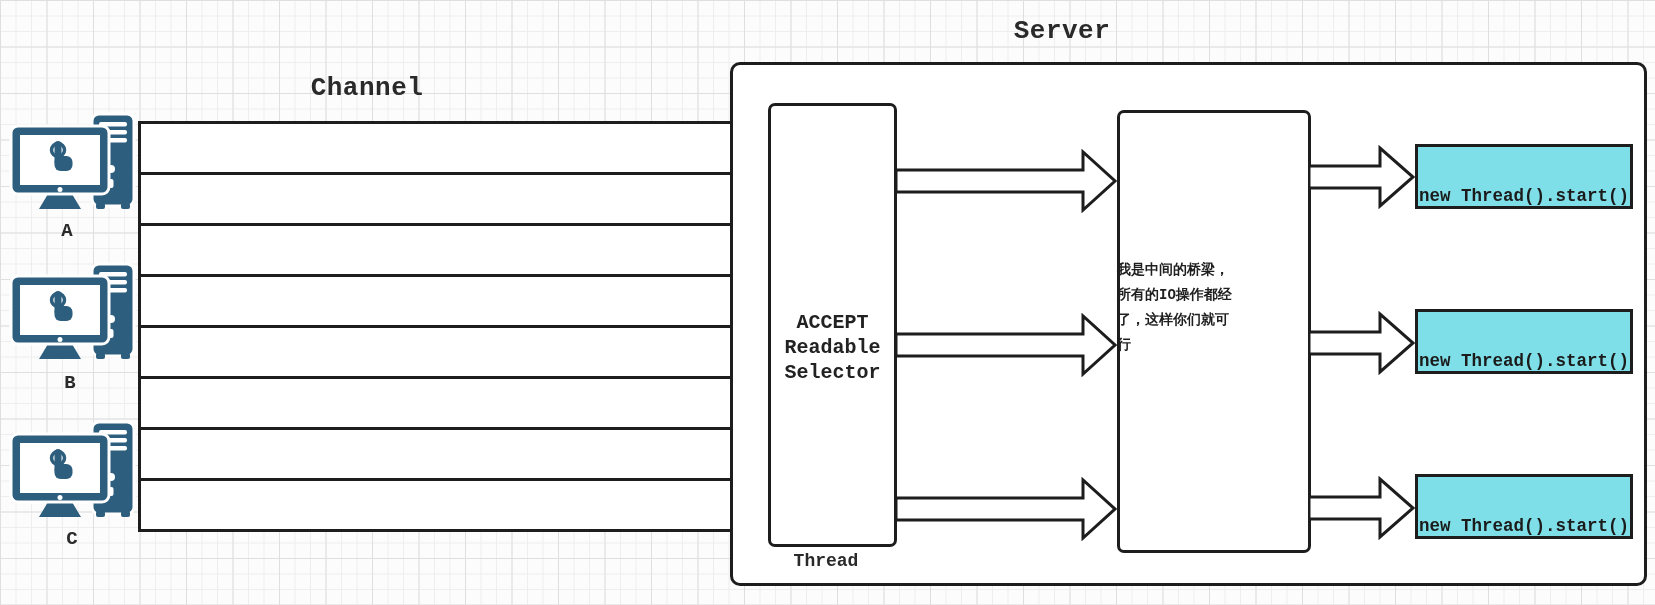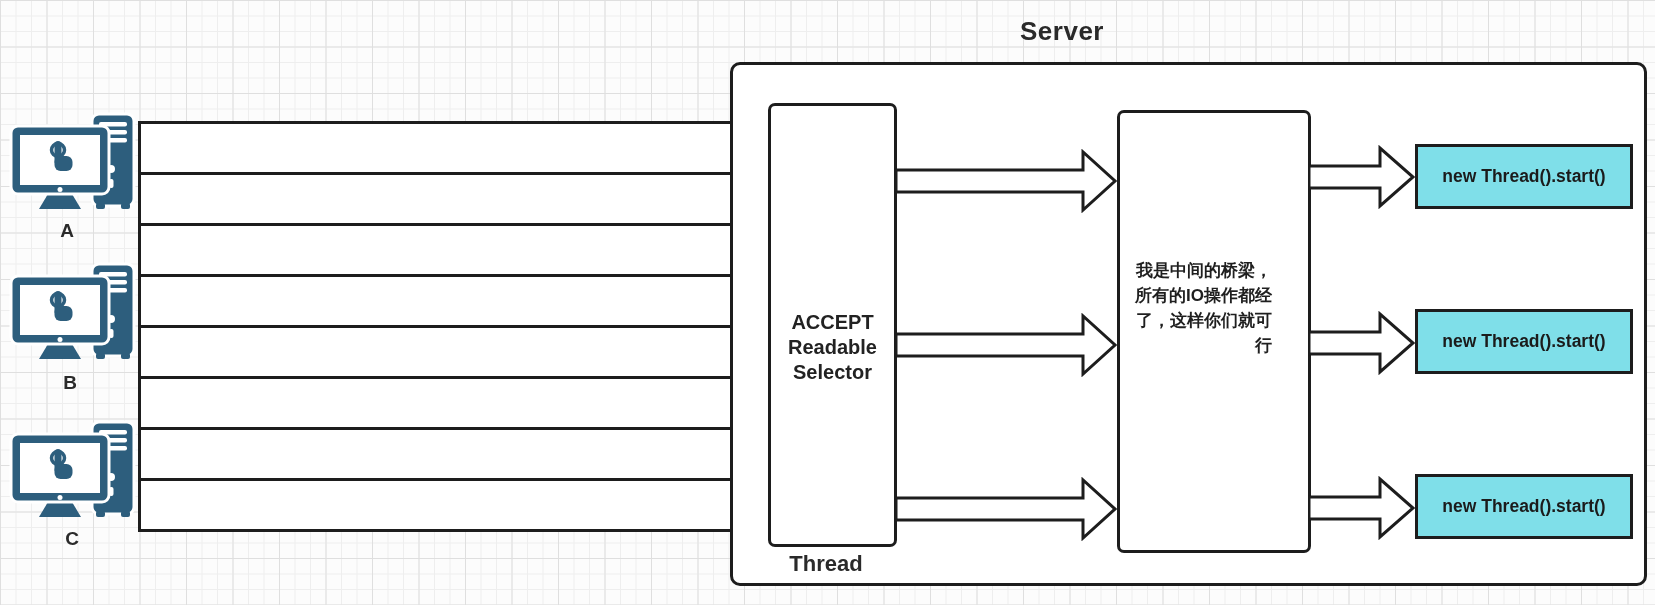--- a/index.html
+++ b/index.html
@@ -1,18 +1,18 @@
 <!DOCTYPE html>
 <html><head>
 <meta charset="utf-8">
 <style>
   html,body{margin:0;padding:0;background:#fff;}
   #canvas{
     position:relative;width:1655px;height:605px;overflow:hidden;
-    font-family:Liberation Sans, sans-serif;
+    font-family:Liberation Mono, monospace;
     background-color:#fcfcfc;
     background-image:
       linear-gradient(#dfdfdf 1px, transparent 1px),
       linear-gradient(90deg,#dfdfdf 1px, transparent 1px),
       linear-gradient(#eeeeee 1px, transparent 1px),
       linear-gradient(90deg,#eeeeee 1px, transparent 1px);
     background-size:46.5px 46.5px,46.5px 46.5px,15.5px 15.5px,15.5px 15.5px;
   }
   .abs{position:absolute;}
   .title{
@@ -27,48 +27,49 @@
     left:138px;width:595px;height:54px;background:#fff;
     border:3px solid #1d1d1d;box-sizing:border-box;z-index:2;
   }
   .selector-box{left:768px;top:103px;width:129px;height:444px;border-radius:7px;z-index:3;}
   .buffer-box{left:1117px;top:110px;width:194px;height:443px;border-radius:7px;z-index:3;}
   .selector-events{
     left:768px;top:286px;width:129px;z-index:4;text-align:center;
     color:#222;font-weight:700;font-size:20px;line-height:25px;margin-top:24px;
   }
   .buffer-text{
-    left:1117px;top:258px;width:155px;z-index:4;text-align:right;
-    color:#1f1f1f;font-weight:700;font-size:17px;line-height:25px;
+    left:1117px;top:258px;width:155px;z-index:4;text-align:left;
+    color:#1f1f1f;font-weight:700;font-size:14px;line-height:25px;
   }
   .thread-label{
     left:726px;top:551px;width:200px;z-index:4;text-align:center;
-    color:#2a2a2a;font-weight:700;font-size:22px;
+    color:#2a2a2a;font-weight:700;font-size:18px;
   }
   .client-label{
     width:100px;z-index:4;text-align:center;color:#2a2a2a;
     font-weight:700;font-size:19px;
   }
   .cyan-box{
     left:1415px;width:218px;height:65px;z-index:4;
     background:#7fdfe9;border:3px solid #1d1d1d;box-sizing:border-box;
-    display:flex;align-items:center;justify-content:center;
+    display:flex;align-items:flex-end;justify-content:center;
     color:#1b1b1b;font-weight:700;font-size:17.5px;
   }
   .arrow{z-index:5;}
   .client-icon{z-index:3;}
 </style>
 </head>
 <body>
 
 <div id="canvas">
 
   <div class="abs box server-box"></div>
   <div class="abs title" style="left:962px;top:16px;">Server</div>
 
+  <div class="abs title" style="left:267px;top:73px;">Channel</div>
 
   <div class="abs lane" style="top:121px;"></div>
   <div class="abs lane" style="top:172px;"></div>
   <div class="abs lane" style="top:223px;"></div>
   <div class="abs lane" style="top:274px;"></div>
   <div class="abs lane" style="top:325px;"></div>
   <div class="abs lane" style="top:376px;"></div>
   <div class="abs lane" style="top:427px;"></div>
   <div class="abs lane" style="top:478px;"></div>
 

